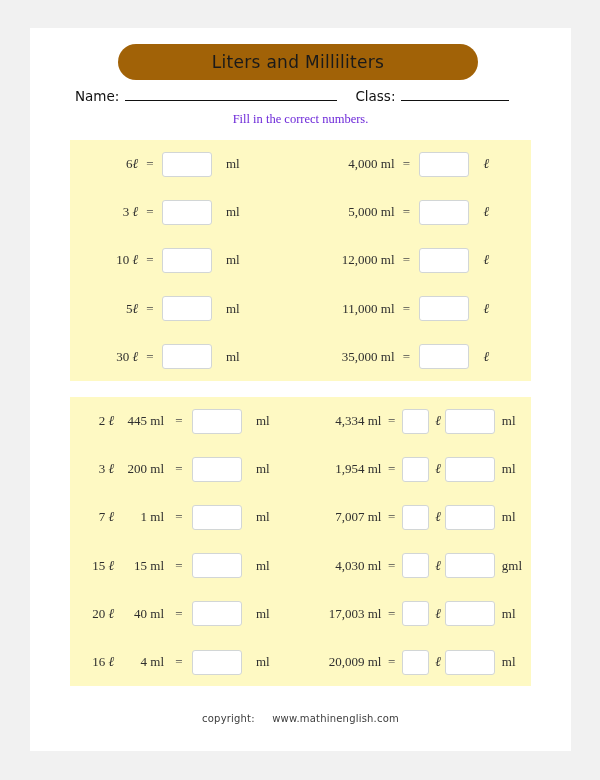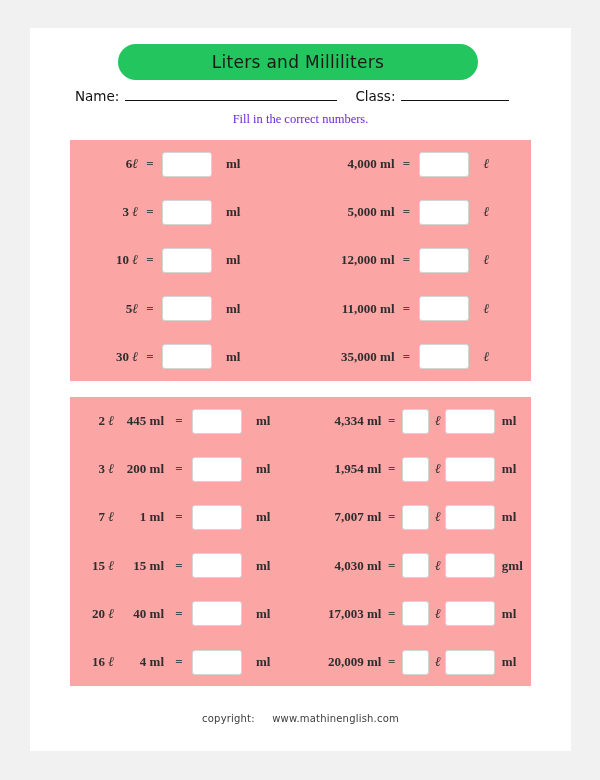--- a/index.html
+++ b/index.html
@@ -23,21 +23,21 @@
     background: #ffffff;
   }
 
   
   #title-banner {
     position: absolute;
     left: 88px;
     top: 16px;
     width: 360px;
     height: 36px;
-    background: #22c55e;
+    background: #a16207;
     border-radius: 18px;
     display: flex;
     align-items: center;
     justify-content: center;
   }
   #title-text {
     font-family: "DejaVu Sans", sans-serif;
     font-size: 17px;
     color: #1a1a1a;
     letter-spacing: 0.3px;
@@ -76,23 +76,22 @@
     text-align: center;
     font-size: 12.5px;
     color: #6d28d9;
   }
 
   
   .panel {
     position: absolute;
     left: 40px;
     width: 461px;
-    background: #fca5a5;
+    background: #fef9c3;
     box-sizing: border-box;
-    font-weight: bold;
   }
   #panel-1 { top: 112px; height: 241px; }
   #panel-2 { top: 369px; height: 289px; }
 
   .prow {
     display: flex;
     width: 100%;
     box-sizing: border-box;
   }
   #panel-1 .prow { height: 48.2px; }

